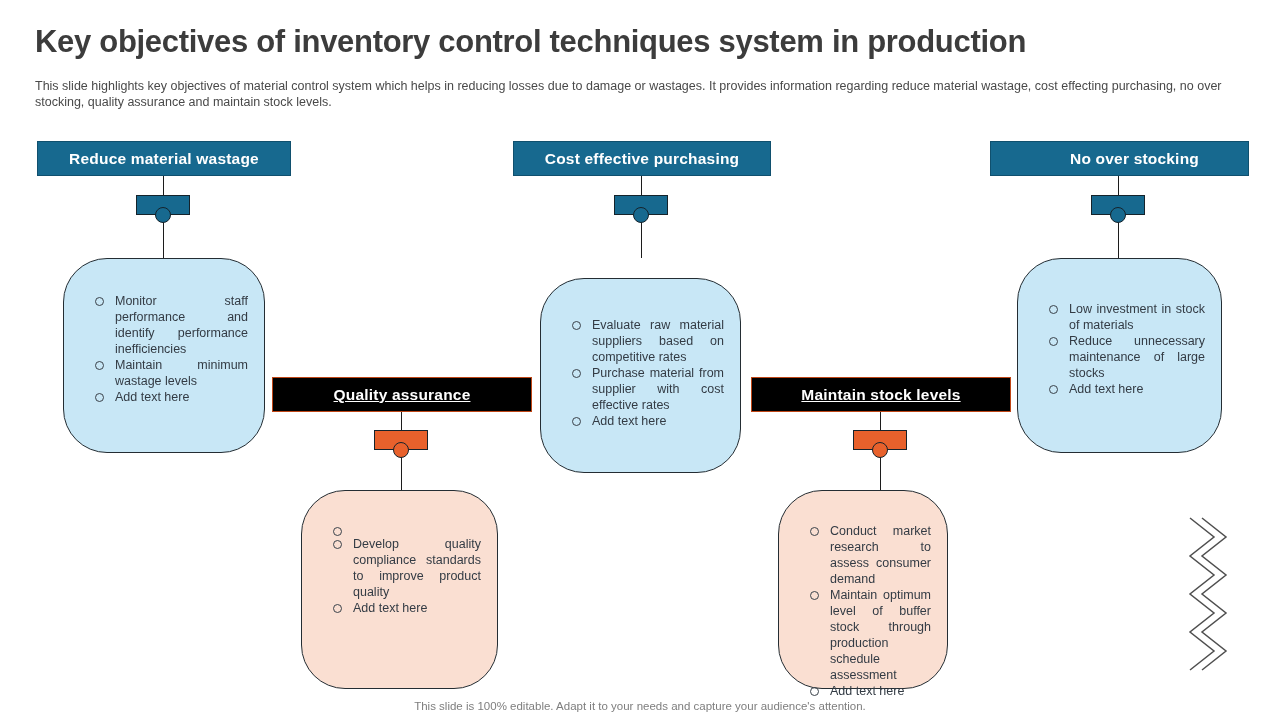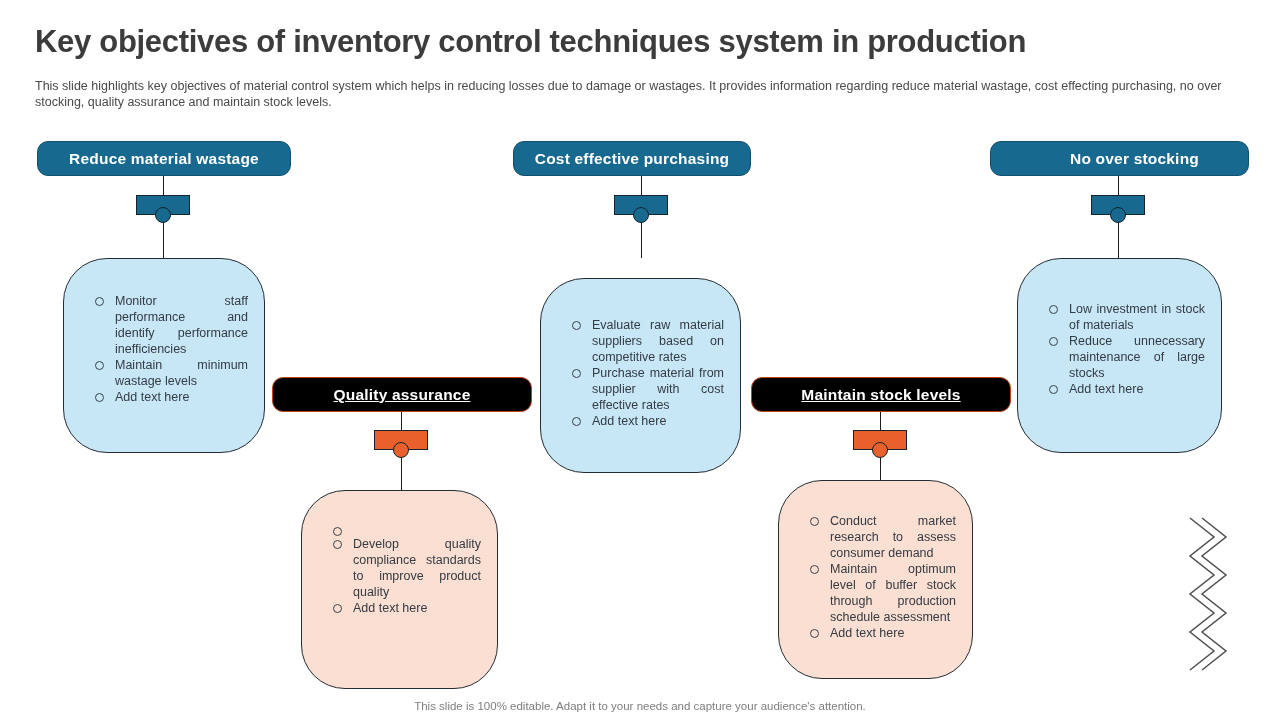--- a/index.html
+++ b/index.html
@@ -10,21 +10,21 @@
   .slide-title{
     position:absolute;left:35px;top:24px;margin:0;
     font-size:31px;font-weight:bold;color:#3c3c3c;letter-spacing:-0.3px;
     white-space:nowrap;
   }
   .slide-desc{
     position:absolute;left:35px;top:79px;width:1218px;margin:0;
     font-size:12.5px;line-height:15.5px;color:#494949;
   }
   .hdr{
-    position:absolute;height:35px;border-radius:11px;box-sizing:border-box;
+    position:absolute;height:35px;border-radius:0;box-sizing:border-box;
     display:flex;align-items:center;justify-content:center;
     color:#ffffff;font-size:15.5px;font-weight:bold;letter-spacing:0.2px;
   }
   .hdr.teal{background:#17698f;border:1.5px solid #10506e;}
   .hdr.orange{background:#000000;border:1.5px solid #bf4515;text-decoration:underline;}
   .vline{position:absolute;width:0;border-left:1.5px solid #1c1c1c;}
   .crect{
     position:absolute;width:54px;height:20px;box-sizing:border-box;
     border:1.5px solid #15232b;
   }
@@ -105,21 +105,21 @@
           <span class="bdot"></span>
           <span class="btxt">Develop quality compliance standards to improve product quality</span>
         </li>
       <li>
           <span class="bdot"></span>
           <span class="btxt">Add text here</span>
         </li>
     </ul>
   </div>
 
-  <div class="hdr teal" style="left:513px;top:141px;width:238px;">
+  <div class="hdr teal" style="left:513px;top:141px;width:258px;">
     <span>Cost effective purchasing</span>
   </div>
   <div class="vline" style="left:641px;top:176px;height:82px;"></div>
   <div class="crect teal" style="left:614px;top:195px;"></div>
   <div class="cnode teal" style="left:633px;top:207px;"></div>
   <div class="content blue" style="left:540px;top:258px;width:201px;height:195px;margin-top:20px;">
     <ul style="padding-top:38px;">
       <li>
           <span class="bdot"></span>
           <span class="btxt">Evaluate raw material suppliers based on competitive rates</span>
@@ -134,21 +134,21 @@
         </li>
     </ul>
   </div>
 
   <div class="hdr orange" style="left:751px;top:377px;width:260px;">
     <span>Maintain stock levels</span>
   </div>
   <div class="vline" style="left:880px;top:412px;height:78px;"></div>
   <div class="crect orange" style="left:853px;top:430px;"></div>
   <div class="cnode orange" style="left:872px;top:442px;"></div>
-  <div class="content peach" style="left:778px;top:480px;width:195px;height:199px;">
+  <div class="content peach" style="left:778px;top:490px;width:170px;height:199px;">
     <ul style="padding-top:32px;">
       <li>
           <span class="bdot"></span>
           <span class="btxt">Conduct market research to assess consumer demand</span>
         </li>
       <li>
           <span class="bdot"></span>
           <span class="btxt">Maintain optimum level of buffer stock through production schedule assessment</span>
         </li>
       <li>

